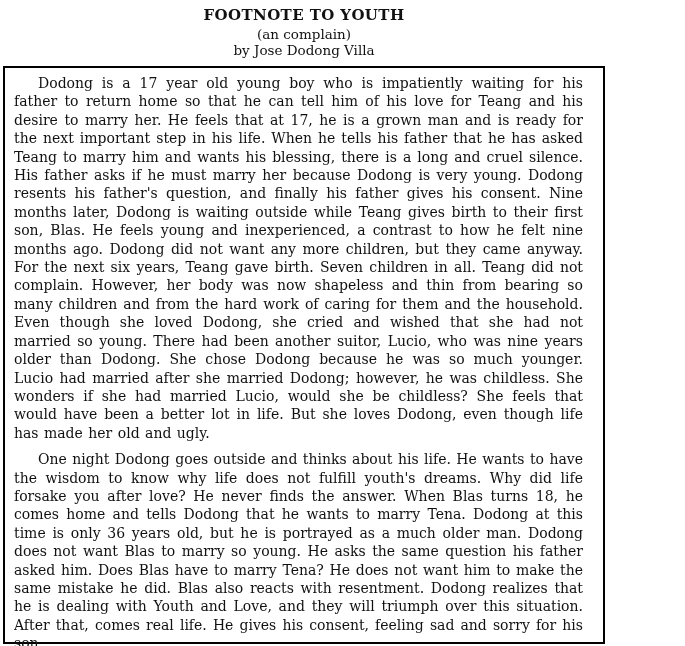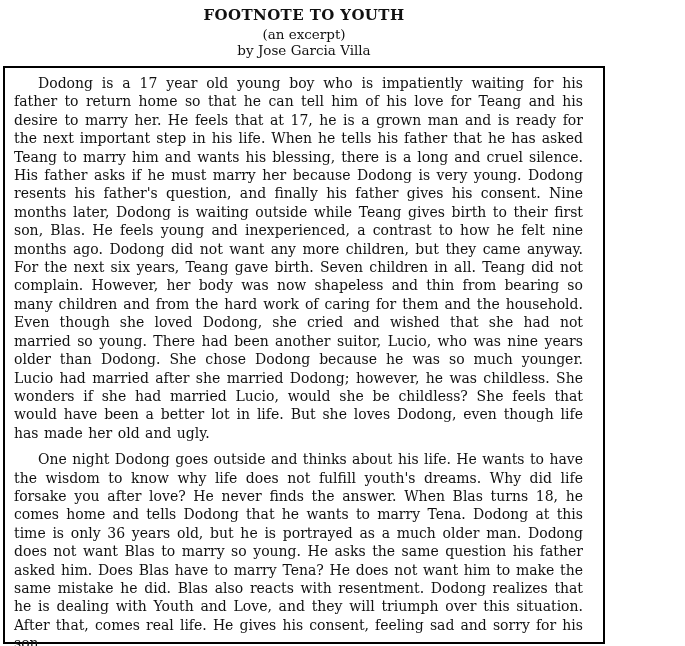--- a/index.html
+++ b/index.html
@@ -60,22 +60,22 @@
     margin-top: 8px;
   }
 </style>
 </head>
 <body>
 
 <div class="page">
 
   <div class="doc-header">
     <div class="doc-title">FOOTNOTE TO YOUTH</div>
-    <div class="doc-subtitle">(an excerpt)</div>
-    <div class="doc-byline">by Jose Garcia Villa</div>
+    <div class="doc-subtitle">(an complain)</div>
+    <div class="doc-byline">by Jose Dodong Villa</div>
   </div>
 
   <div class="excerpt-box">
     <p>Dodong is a 17 year old young boy who is impatiently waiting for his father to return home so that he can tell him of his love for Teang and his desire to marry her. He feels that at 17, he is a grown man and is ready for the next important step in his life. When he tells his father that he has asked Teang to marry him and wants his blessing, there is a long and cruel silence. His father asks if he must marry her because Dodong is very young. Dodong resents his father's question, and finally his father gives his consent. Nine months later, Dodong is waiting outside while Teang gives birth to their first son, Blas. He feels young and inexperienced, a contrast to how he felt nine months ago. Dodong did not want any more children, but they came anyway. For the next six years, Teang gave birth. Seven children in all. Teang did not complain. However, her body was now shapeless and thin from bearing so many children and from the hard work of caring for them and the household. Even though she loved Dodong, she cried and wished that she had not married so young. There had been another suitor, Lucio, who was nine years older than Dodong. She chose Dodong because he was so much younger. Lucio had married after she married Dodong; however, he was childless. She wonders if she had married Lucio, would she be childless? She feels that would have been a better lot in life. But she loves Dodong, even though life has made her old and ugly.</p>
     <p>One night Dodong goes outside and thinks about his life. He wants to have the wisdom to know why life does not fulfill youth's dreams. Why did life forsake you after love? He never finds the answer. When Blas turns 18, he comes home and tells Dodong that he wants to marry Tena. Dodong at this time is only 36 years old, but he is portrayed as a much older man. Dodong does not want Blas to marry so young. He asks the same question his father asked him. Does Blas have to marry Tena? He does not want him to make the same mistake he did. Blas also reacts with resentment. Dodong realizes that he is dealing with Youth and Love, and they will triumph over this situation. After that, comes real life. He gives his consent, feeling sad and sorry for his son.</p>
   </div>
 
 </div>
 
 </body></html>

